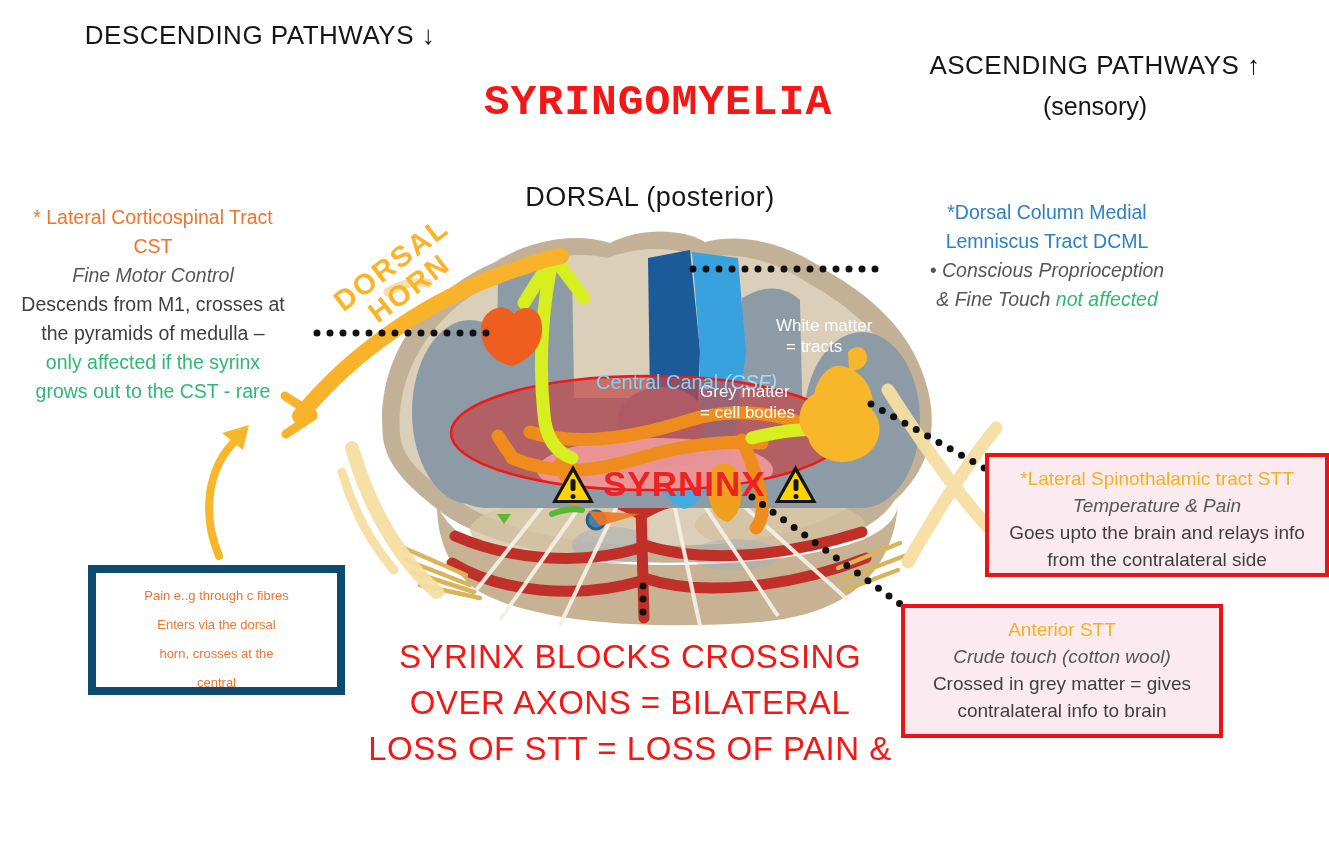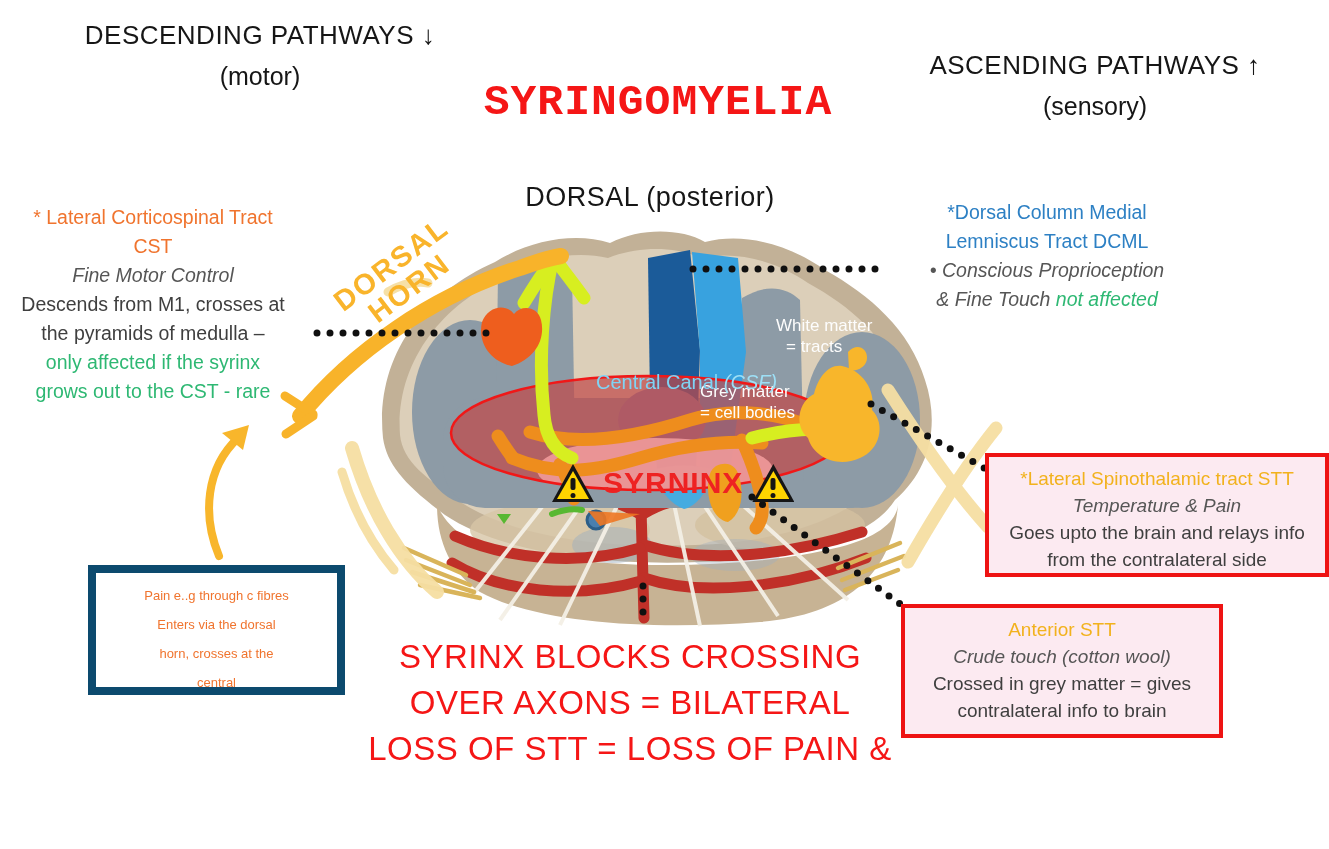--- a/index.html
+++ b/index.html
@@ -29,21 +29,21 @@
           text-align:center;font-size:13px;line-height:29px;padding:8px 4px;box-sizing:border-box;color:#f0742e;}
   .conclusion{font-size:33px;line-height:46px;color:#f51616;letter-spacing:.5px;}
   
   .wm-lbl{color:#fdfdfd;font-size:17px;line-height:21px;}
   .canal-lbl{color:#7fd4f5;font-size:20px;}
   .canal-lbl .csf{font-style:italic;color:#9ddff5;}
   .dorsal-horn{transform:rotate(-37deg);color:#f9b42b;font-weight:800;font-size:29px;
                letter-spacing:2px;line-height:30px;text-align:center;}
   
   .warn-row{display:flex;align-items:center;gap:9px;z-index:5;}
-  .syrinx-txt{color:#ee2222;font-size:30px;font-weight:bold;letter-spacing:1px;}
+  .syrinx-txt{color:#ee2222;font-size:35px;font-weight:bold;letter-spacing:1px;}
   .warn{width:42px;height:38px;position:relative;display:inline-block;}
   .warn .tri{position:absolute;left:0;top:0;width:100%;height:100%;background:#151515;
              clip-path:polygon(50% 0,100% 100%,0 100%);}
   .warn .tri-in{position:absolute;left:5px;top:7px;width:32px;height:28px;background:#ffd400;
              clip-path:polygon(50% 0,100% 100%,0 100%);}
   .warn .bang{position:absolute;left:50%;top:14px;width:5px;height:12px;background:#151515;
              transform:translateX(-50%);border-radius:2px;}
   .warn .dot{position:absolute;left:50%;bottom:4px;width:5px;height:5px;background:#151515;
              transform:translateX(-50%);border-radius:50%;}
 </style>
@@ -184,21 +184,20 @@
       <path d="M 643,586 L 643,616"></path>
     </g>
 
     <g>
       <path d="M 219,556 C 202,515 206,468 238,438" stroke="#f8b62b" stroke-width="8" fill="none" stroke-linecap="round"></path>
       <polygon points="249,425 222,433 243,450" fill="#f8b62b"></polygon>
     </g>
   </svg>
 
   <div class="lbl hdr ctr" style="left:60px;top:20px;width:400px;">DESCENDING PATHWAYS ↓</div>
-  <div class="lbl hdr-sub ctr" style="left:60px;top:62px;width:400px;">(motor)</div>
 
   <div class="lbl main-title ctr" style="left:443px;top:78px;width:430px;font-family:Liberation Mono, monospace;">SYRINGOMYELIA</div>
 
   <div class="lbl hdr ctr" style="left:880px;top:50px;width:430px;">ASCENDING PATHWAYS ↑</div>
   <div class="lbl hdr-sub ctr" style="left:880px;top:92px;width:430px;">(sensory)</div>
 
   <div class="lbl dorsal ctr" style="left:490px;top:182px;width:320px;">DORSAL (posterior)</div>
 
   <div class="lbl note ctr" style="left:2px;top:203px;width:302px;">
     <div class="orange">* Lateral Corticospinal Tract</div>

